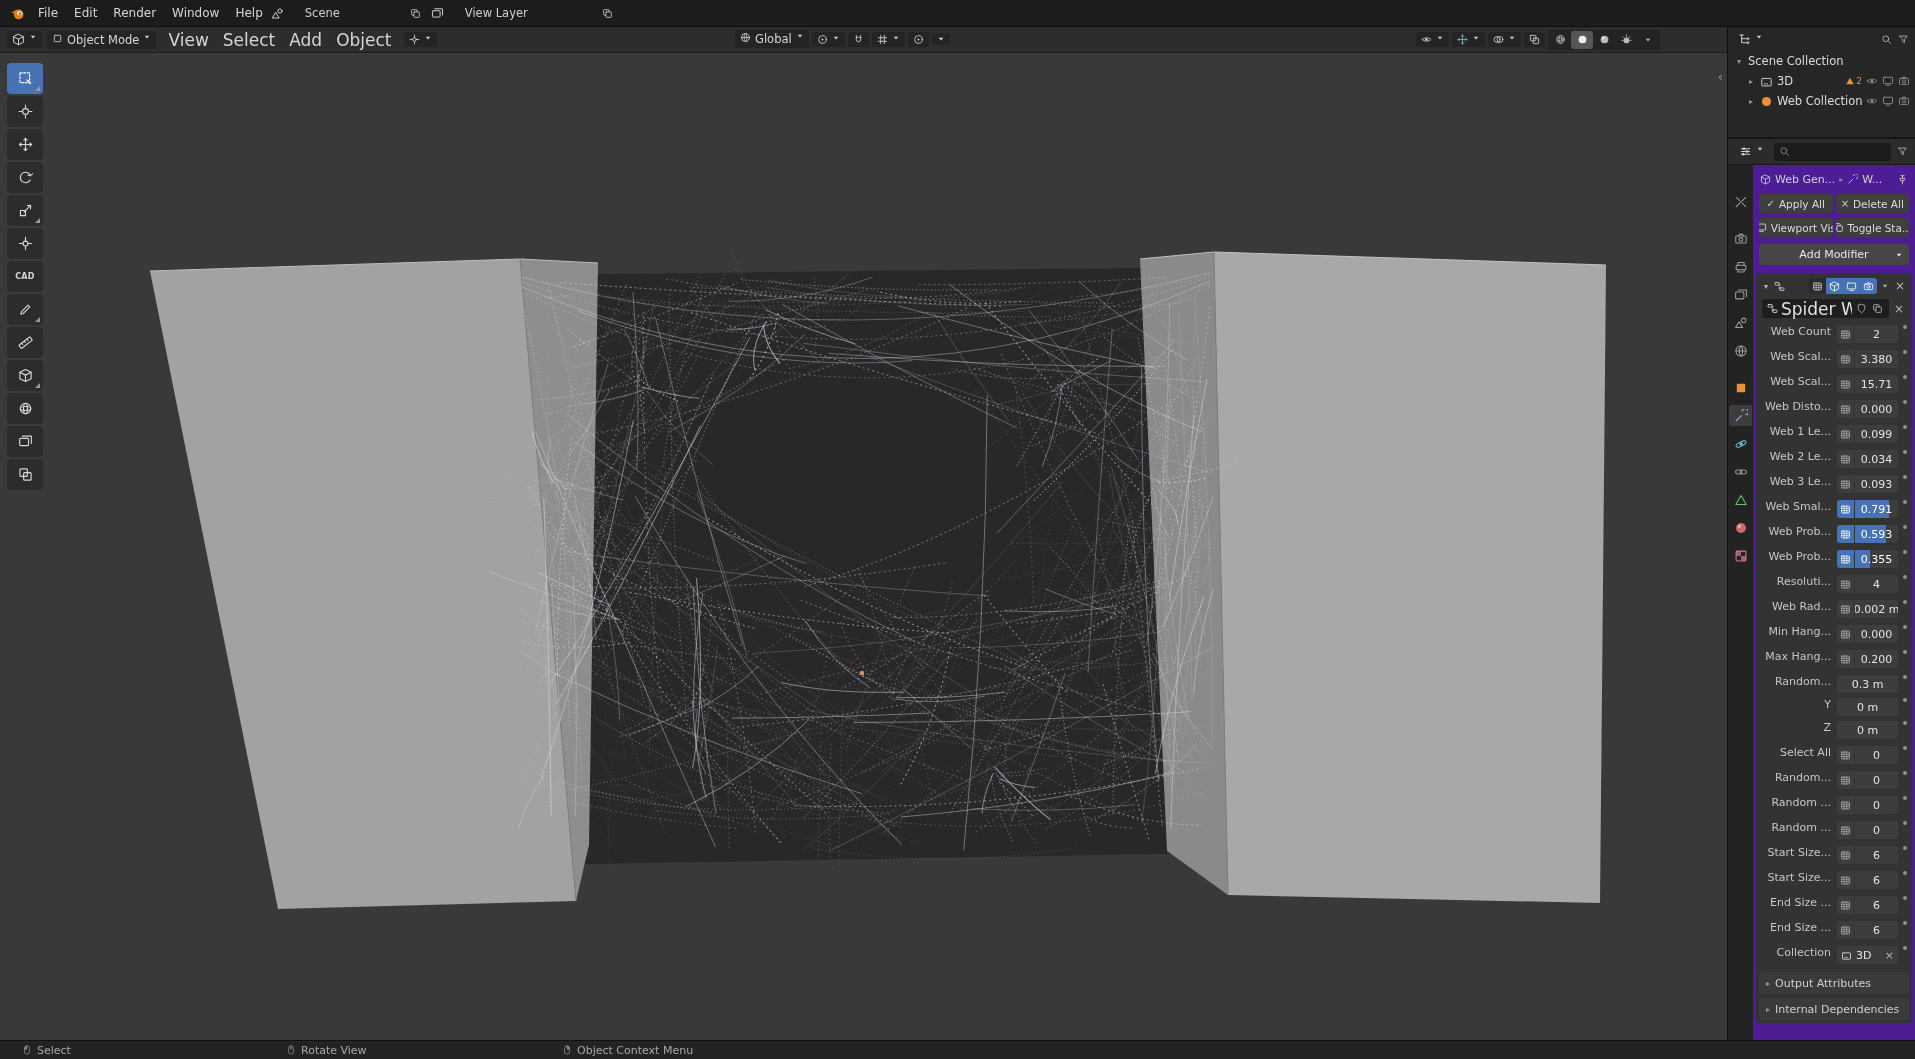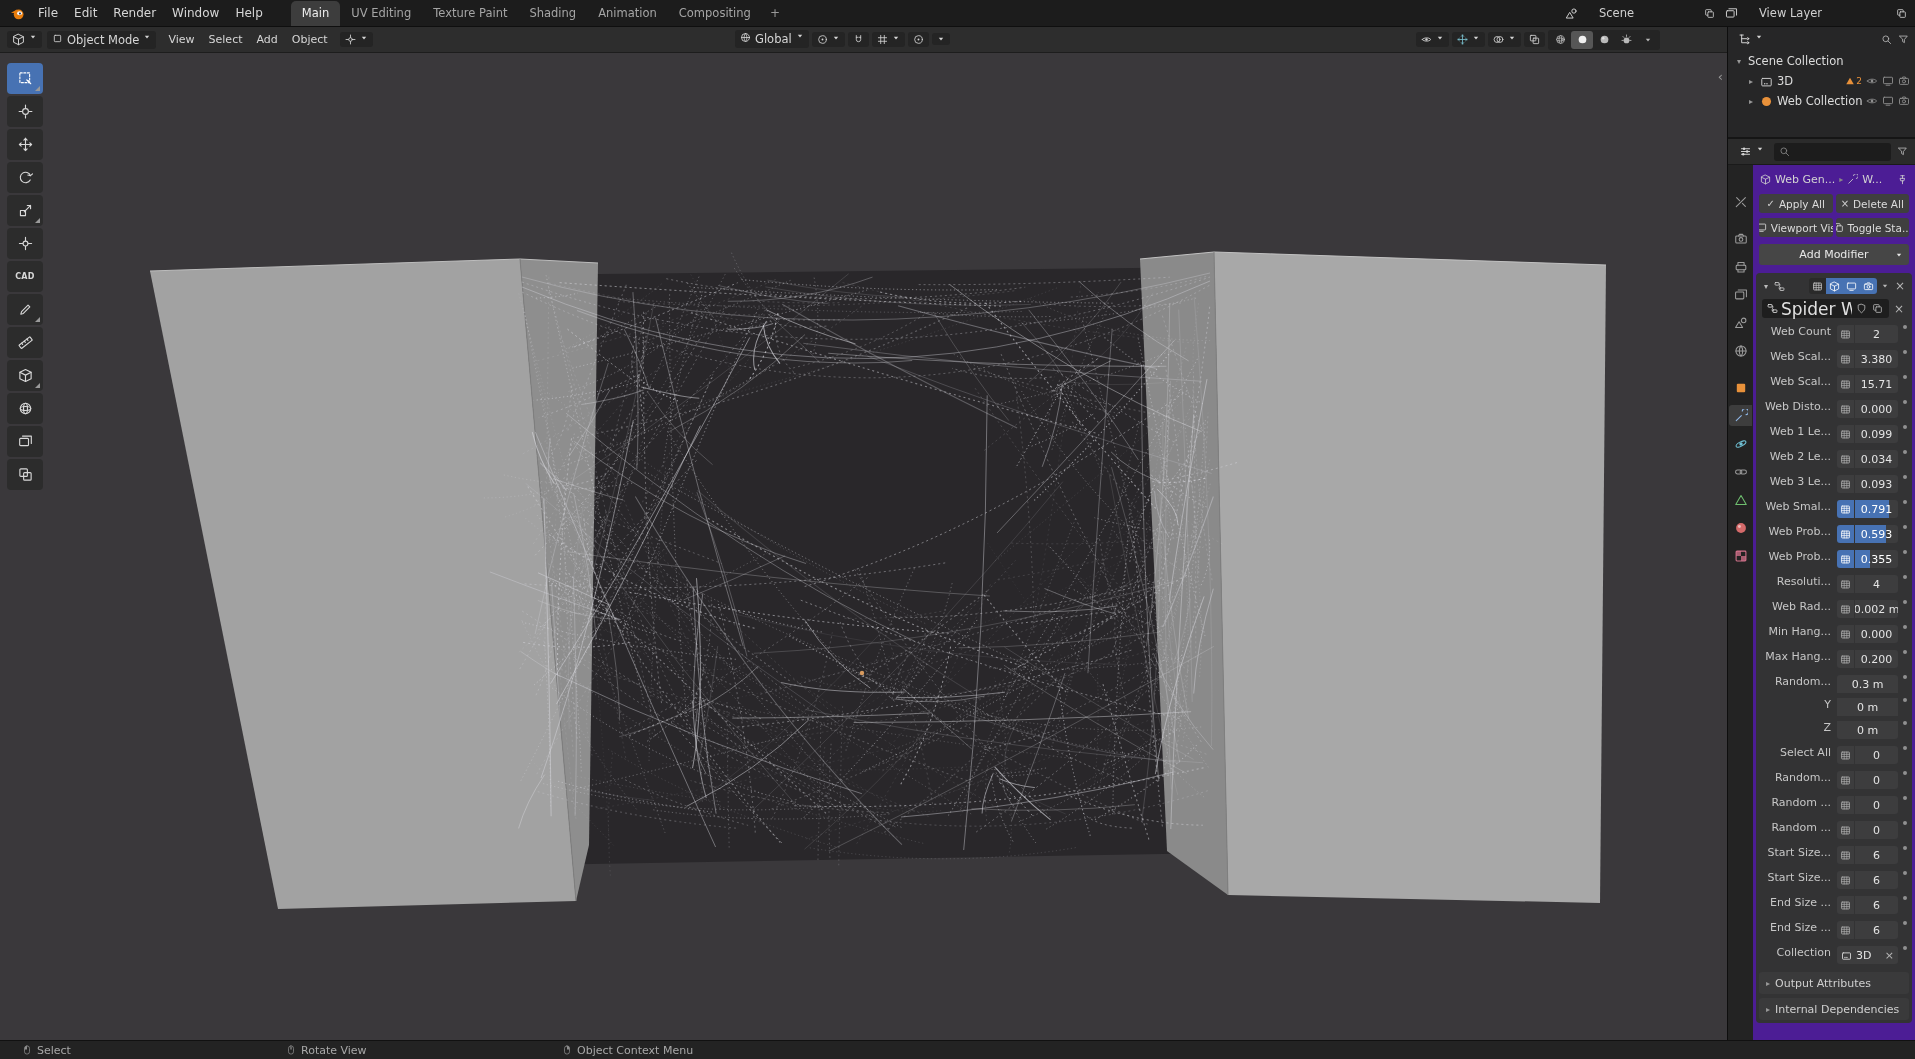--- a/index.html
+++ b/index.html
@@ -25,21 +25,21 @@
   .tb-sel{display:flex;align-items:center;gap:21px;color:#d0d0d0;font-size:11.5px;white-space:nowrap}
   .tb-sel .name{flex:1;overflow:hidden}
   #scene-sel{width:150px}
   #vl-sel{width:182px;margin-left:10px}
   
   #main{display:flex;height:1013px}
   #viewport-area{flex:1;display:flex;flex-direction:column;min-width:0}
   #viewport-header{position:relative;height:26px;flex:none;background:#2d2d2d;display:flex;align-items:center;gap:5px;padding:0 7px;border-bottom:1px solid #1d1d1d}
   .hdr-btn{display:flex;align-items:flex-start;gap:4px;padding:2px 5px;border-radius:3px;color:#d6d6d6;white-space:nowrap;font-size:11.5px}
   .hdr-btn.field{background:#242424}
-  .vmenu{padding:3px 7px;color:#d6d6d6;font-size:11px}
+  .vmenu{padding:3px 7px;color:#d6d6d6;font-size:17px}
   #vh-menus{display:flex;align-items:center}
   .vh-center{position:absolute;left:735px;top:3px;display:flex;align-items:center;gap:3px}
   .vh-right{margin-left:auto;margin-right:60px;display:flex;align-items:center;gap:3px}
   .shade-group{display:flex;align-items:center;background:#242424;border-radius:3px;padding:1px}
   .sbtn{width:22px;height:18px;display:flex;align-items:center;justify-content:center;color:#b9b9b9;border-radius:3px}
   .sbtn.active{background:#565656;color:#f0f0f0}
   
   #viewport-canvas{position:relative;flex:1;background:#3a383b;overflow:hidden}
   #scene-svg{position:absolute;inset:0;width:100%;height:100%}
   #toolbar{position:absolute;left:7px;top:10px;width:36px;display:flex;flex-direction:column;gap:2px}
@@ -322,29 +322,20 @@
         <circle cx="10.6" cy="7.9" r="1.1" fill="#2a3b55"></circle>
         <path d="M1 7.2 L7.4 3.6 L6 7.6 Z" fill="#e87d0d"></path>
       </svg>
   </span>
   <nav id="topbar-menus">
       <span class="menu-item">File</span>
       <span class="menu-item">Edit</span>
       <span class="menu-item">Render</span>
       <span class="menu-item">Window</span>
       <span class="menu-item">Help</span>
-    </nav>
-  <nav id="workspace-tabs">
-      <span class="ws-tab active">Main</span>
-      <span class="ws-tab">UV Editing</span>
-      <span class="ws-tab">Texture Paint</span>
-      <span class="ws-tab">Shading</span>
-      <span class="ws-tab">Animation</span>
-      <span class="ws-tab">Compositing</span>
-      <span class="ws-add">+</span>
     </nav>
   <div class="tb-sel" id="scene-sel">
     <svg class="ic">
         <use href="#sym-scene"></use>
       </svg>
     <span class="name">Scene</span>
     <svg class="ic small">
         <use href="#sym-copy"></use>
       </svg>
   </div>

